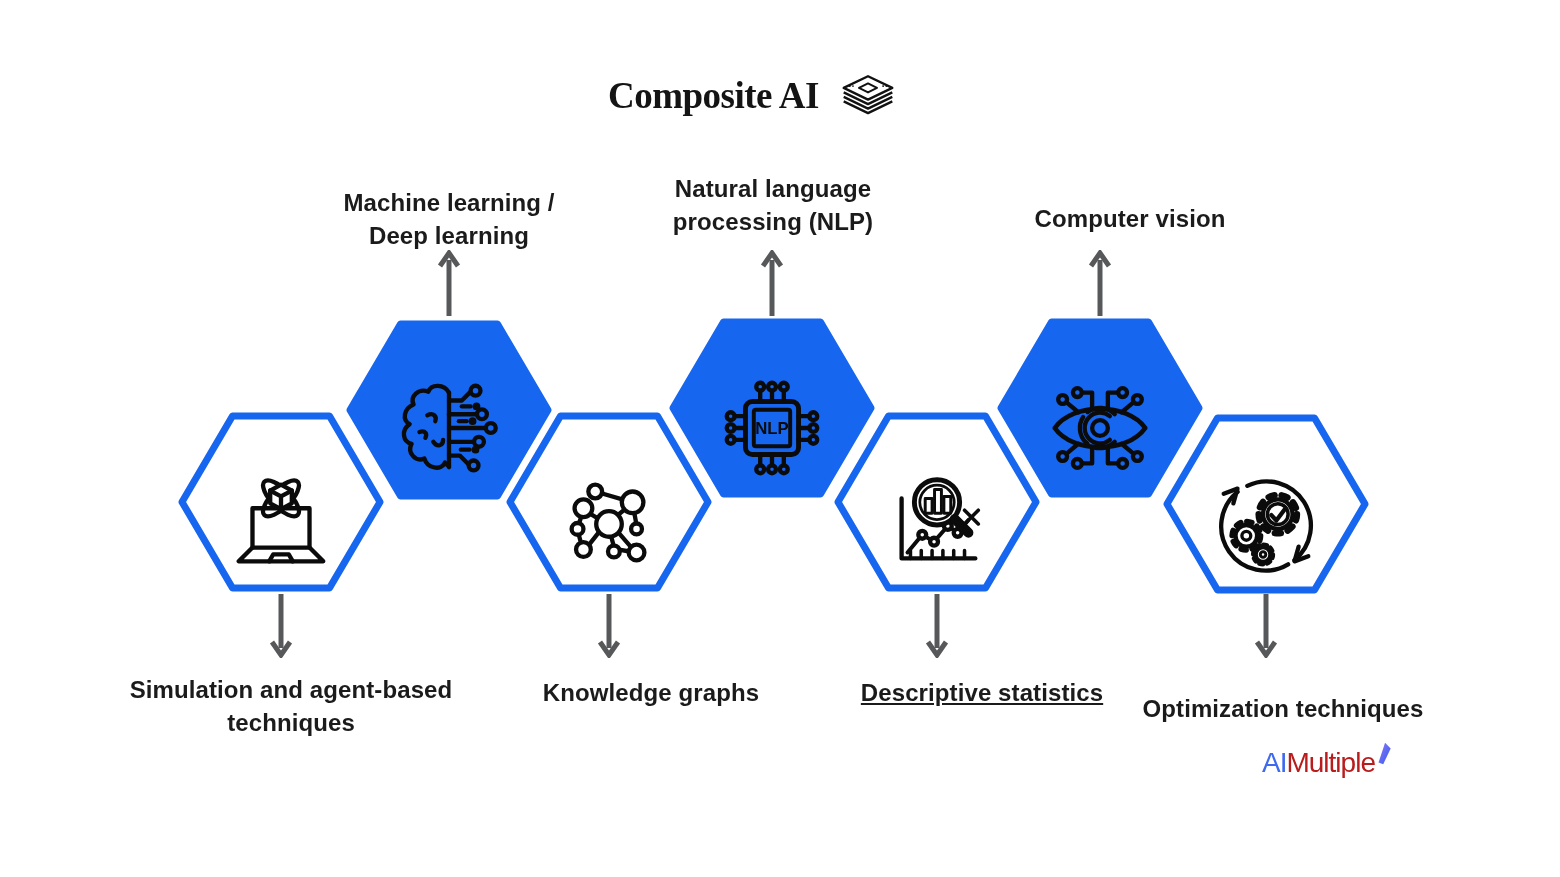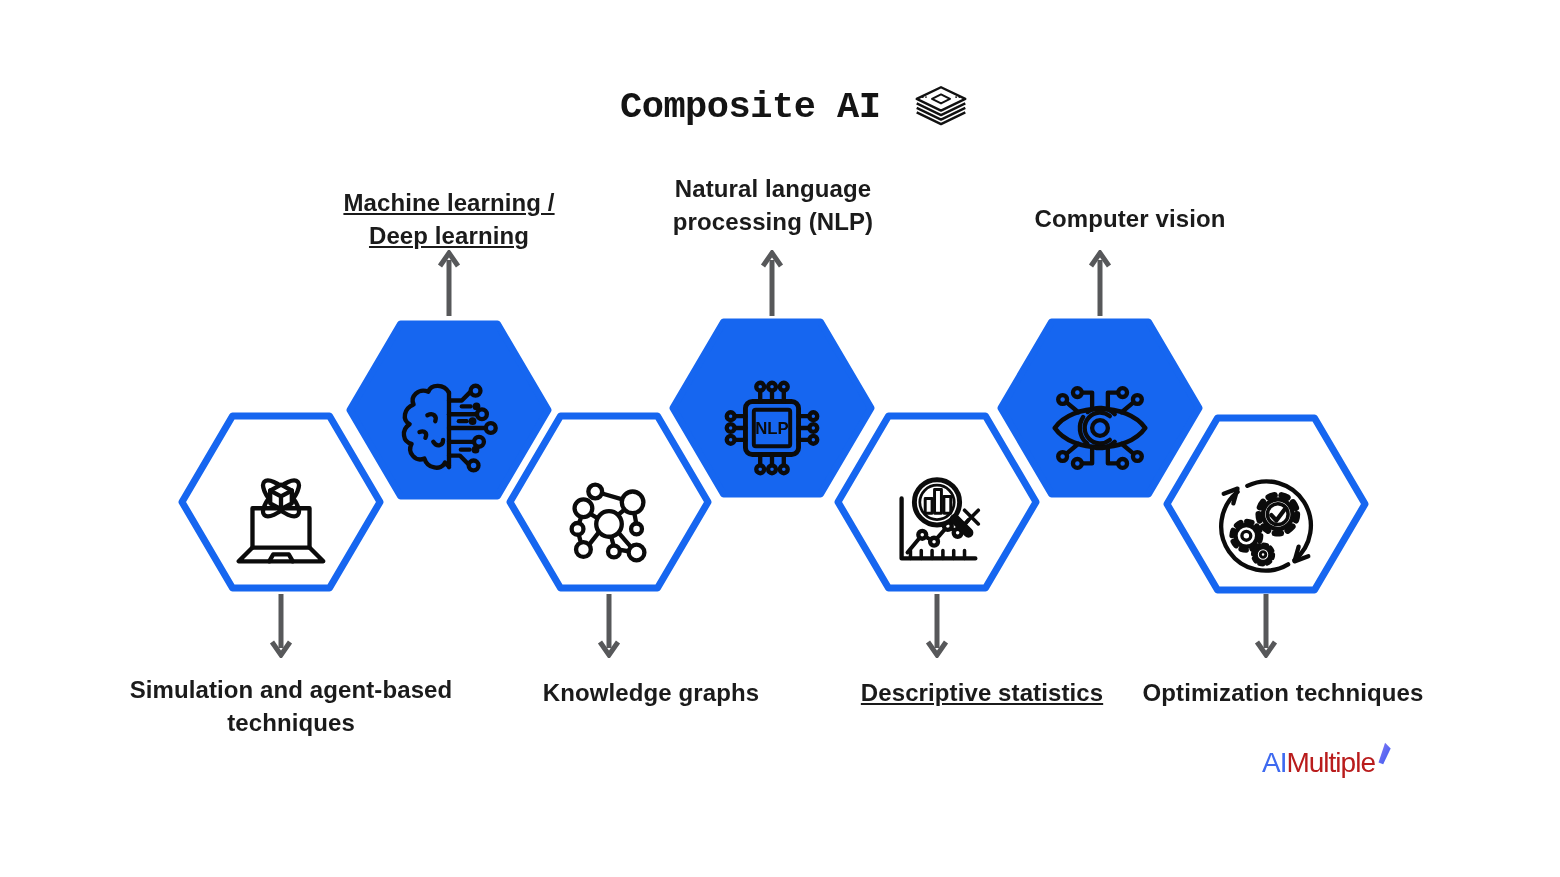--- a/index.html
+++ b/index.html
@@ -3,22 +3,22 @@
 <meta charset="utf-8">
 <style>
   html,body { margin:0; padding:0; background:#ffffff; }
   .stage {
     position:relative; width:1560px; height:877px; background:#ffffff;
     font-family:"Liberation Sans", sans-serif; overflow:hidden;
   }
   
   .title-row { position:absolute; left:604px; top:70px; display:flex; align-items:center; gap:18px; }
   .title-row h1 {
-    margin:16px; font-size:37px; font-weight:700; color:#141414; letter-spacing:-0.5px;
-    font-family:Liberation Mono, monospace;
+    margin:4px; font-size:37px; font-weight:700; color:#141414; letter-spacing:-0.5px;
+    font-family:Liberation Serif, serif;
   }
   .layers-icon { width:54px; height:46px; }
 
   
   .hex { position:absolute; width:206px; height:220px; }
   .hex-shape { position:absolute; inset:0; width:206px; height:180px; }
   .hex-icon { position:absolute; left:50%; top:50%; transform:translate(-50%,-50%); width:118px; height:118px; }
   .ic { stroke:#0b0b0b; stroke-width:4.4; fill:none; stroke-linecap:round; stroke-linejoin:round; }
 
   
@@ -280,30 +280,30 @@
         <path d="M4,48 L13,61 L22,48" stroke-linejoin="miter"></path>
       </g>
   </svg>
   <svg class="arrow" style="left:1253px; top:594px;" width="26" height="64" viewBox="0 0 26 64">
     <g stroke="#57585A" stroke-width="5" fill="none">
         <path d="M13,0 V54"></path>
         <path d="M4,48 L13,61 L22,48" stroke-linejoin="miter"></path>
       </g>
   </svg>
 
-  <div class="hex-label" style="left:449px; top:186px;text-decoration:underline;">Machine learning /
+  <div class="hex-label" style="left:449px; top:186px;">Machine learning /
 Deep learning</div>
   <div class="hex-label" style="left:773px; top:172px;">Natural language
 processing (NLP)</div>
   <div class="hex-label" style="left:1090px; top:202px;margin-left:40px;">Computer vision</div>
   <div class="hex-label" style="left:291px; top:673px;">Simulation and agent-based
 techniques</div>
   <div class="hex-label" style="left:613px; top:676px;margin-left:38px;">Knowledge graphs</div>
   <div class="hex-label" style="left:982px; top:676px;text-decoration:underline;">Descriptive statistics</div>
-  <div class="hex-label" style="left:1283px; top:676px;">Optimization techniques</div>
+  <div class="hex-label" style="left:1283px; top:692px;">Optimization techniques</div>
 
   <div class="logo">
     <span class="txt ai">AI</span>
       <span class="txt rest">Multiple</span>
     <svg class="bolt-icon" viewBox="0 0 20 30">
       <defs>
         <linearGradient id="boltg" x1="0" y1="0" x2="1" y2="1">
           <stop offset="0" stop-color="#8a7bf5"></stop>
             <stop offset="1" stop-color="#3659f0"></stop>
         </linearGradient>

